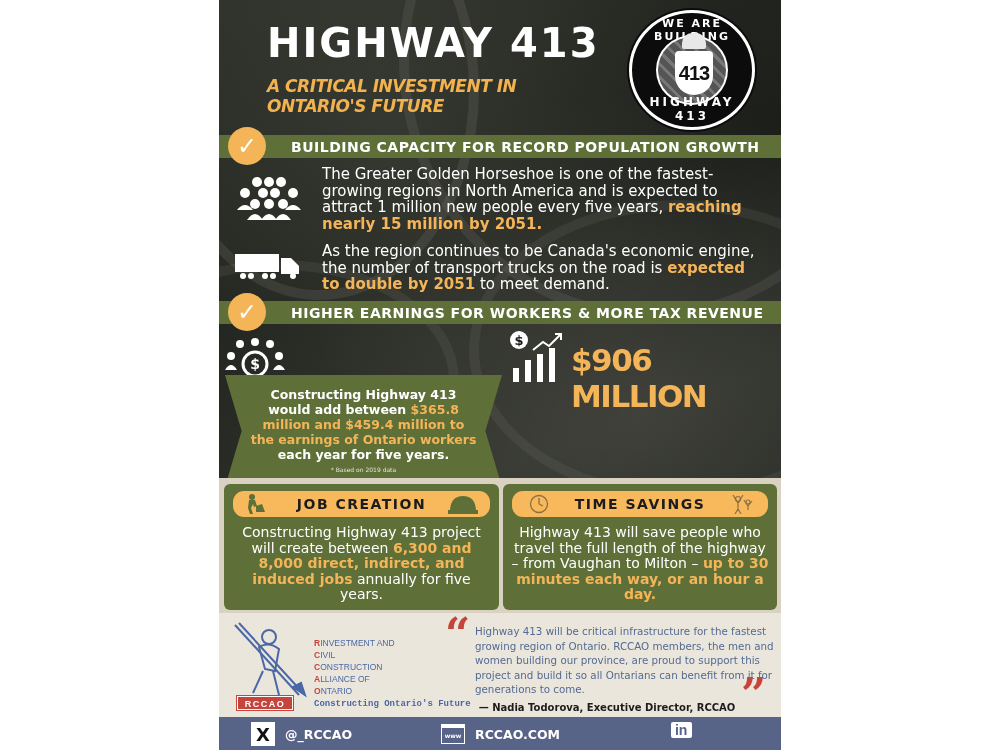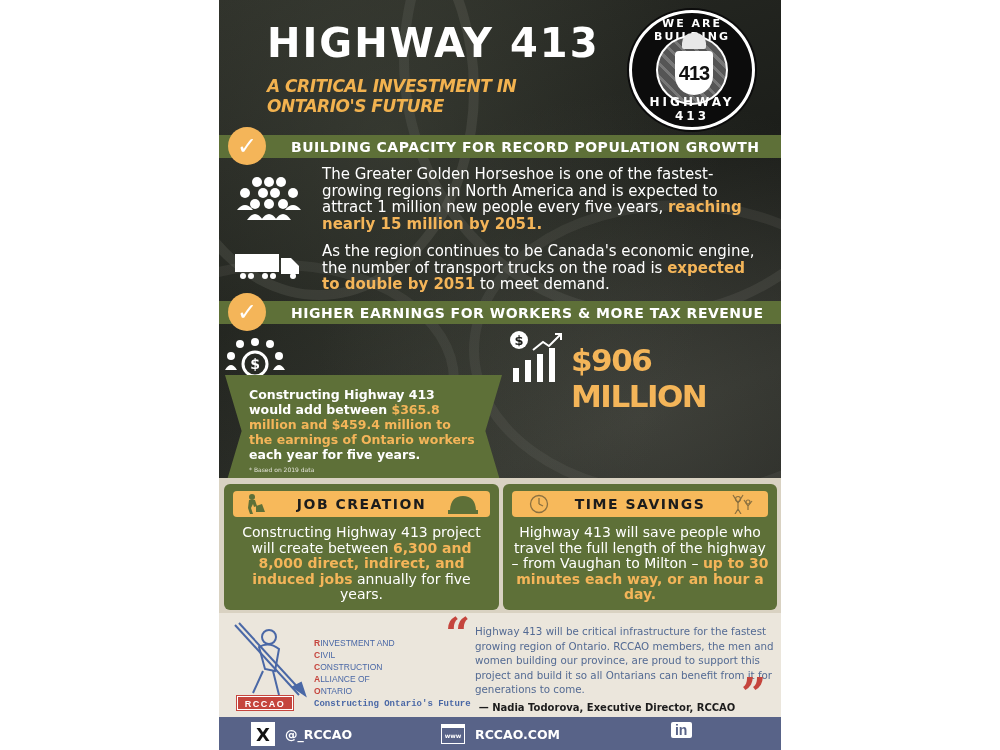--- a/index.html
+++ b/index.html
@@ -84,21 +84,21 @@
   .people-icon { position: absolute; left: 16px; top: 176px; width: 68px; height: 44px; }
   .truck-icon { position: absolute; left: 16px; top: 254px; width: 68px; height: 26px; }
 
   
   .big-num {
     position: absolute; color: #f4b559; font-weight: bold;
     font-size: 31px; letter-spacing: -1.5px;
   }
   .ribbon {
     position: absolute; top: 375px; height: 112px; background: #5e7038;
-    color: #ffffff; font-weight: bold; 
+    color: #ffffff; font-weight: bold; text-align: center;
     font-size: 12.5px; line-height: 15px;
   }
   .ribbon.left {
     left: 6px; width: 277px;
     clip-path: polygon(0 0, 100% 0, 94% 50%, 100% 100%, 0 100%, 6% 50%);
     padding: 12px 24px 0 24px;
   }
   .ribbon.right {
     left: 281px; width: 276px;
     clip-path: polygon(0 0, 100% 0, 94% 50%, 100% 100%, 0 100%, 6% 50%);
@@ -111,21 +111,21 @@
     position: absolute; left: 0; top: 478px; width: 562px; height: 135px;
     background: #d9d2c2;
   }
   .card {
     position: absolute; top: 6px; height: 126px; background: #5e7038; border-radius: 6px;
   }
   .card.job { left: 5px; width: 275px; }
   .card.time { left: 284px; width: 274px; }
   .card-head {
     position: absolute; left: 9px; right: 9px; top: 7px; height: 26px;
-    background: #f7b95b; border-radius: 4px;
+    background: #f7b95b; border-radius: 11px;
     display: flex; align-items: center; justify-content: center;
     color: #1c1c1c; font-weight: bold; font-size: 14px; letter-spacing: 1.5px;
   }
   .card-head .ic { position: absolute; top: 3px; }
   .card-body {
     position: absolute; left: 8px; right: 8px; top: 41px;
     color: #ffffff; text-align: center; font-size: 14px; line-height: 15.5px;
   }
 
   

